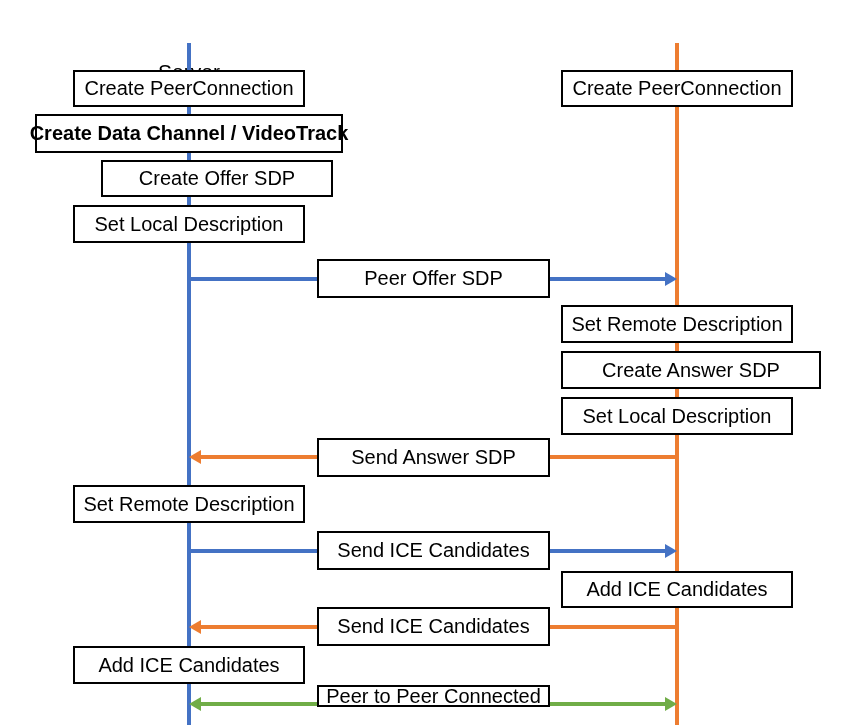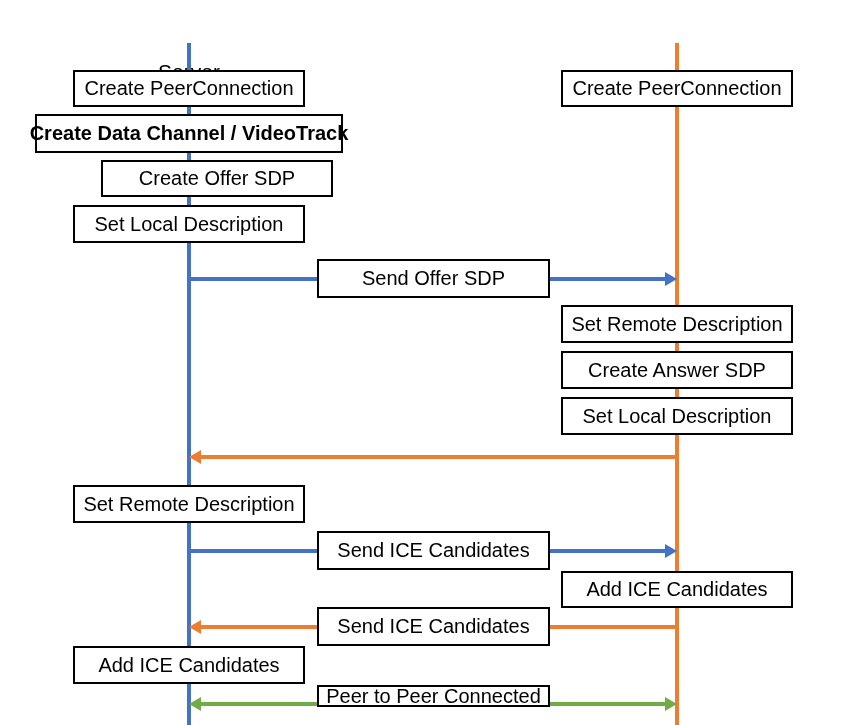--- a/index.html
+++ b/index.html
@@ -91,22 +91,23 @@
 
   <div class="box" style="left:73px; top:70px; width:232px; height:37px;">Create PeerConnection</div>
   <div class="box bold" style="left:35px; top:114px; width:308px; height:39px;">Create Data Channel / VideoTrack</div>
   <div class="box" style="left:73px; top:160px; width:232px; height:37px;margin-left:28px;">Create Offer SDP</div>
   <div class="box" style="left:73px; top:205px; width:232px; height:38px;">Set Local Description</div>
   <div class="box" style="left:73px; top:485px; width:232px; height:38px;">Set Remote Description</div>
   <div class="box" style="left:73px; top:646px; width:232px; height:38px;">Add ICE Candidates</div>
 
   <div class="box" style="left:561px; top:70px; width:232px; height:37px;">Create PeerConnection</div>
   <div class="box" style="left:561px; top:305px; width:232px; height:38px;">Set Remote Description</div>
-  <div class="box" style="left:561px; top:351px; width:232px; height:38px;">Create Answer SDP</div>
+  <div class="box" style="left:561px; top:351px; width:260px; height:38px;">Create Answer SDP</div>
   <div class="box" style="left:561px; top:397px; width:232px; height:38px;">Set Local Description</div>
   <div class="box" style="left:561px; top:571px; width:232px; height:37px;">Add ICE Candidates</div>
 
-  <div class="box" style="left:317px; top:259px; width:233px; height:39px;">Send Offer SDP</div>
+  <div class="box" style="left:317px; top:259px; width:233px; height:39px;">Peer Offer SDP</div>
+  <div class="box" style="left:317px; top:438px; width:233px; height:39px;">Send Answer SDP</div>
   <div class="box" style="left:317px; top:531px; width:233px; height:39px;">Send ICE Candidates</div>
   <div class="box" style="left:317px; top:607px; width:233px; height:39px;">Send ICE Candidates</div>
   <div class="box" style="left:317px; top:685px; width:233px; height:22px;">Peer to Peer Connected</div>
 
 </div>
 
 </body></html>

